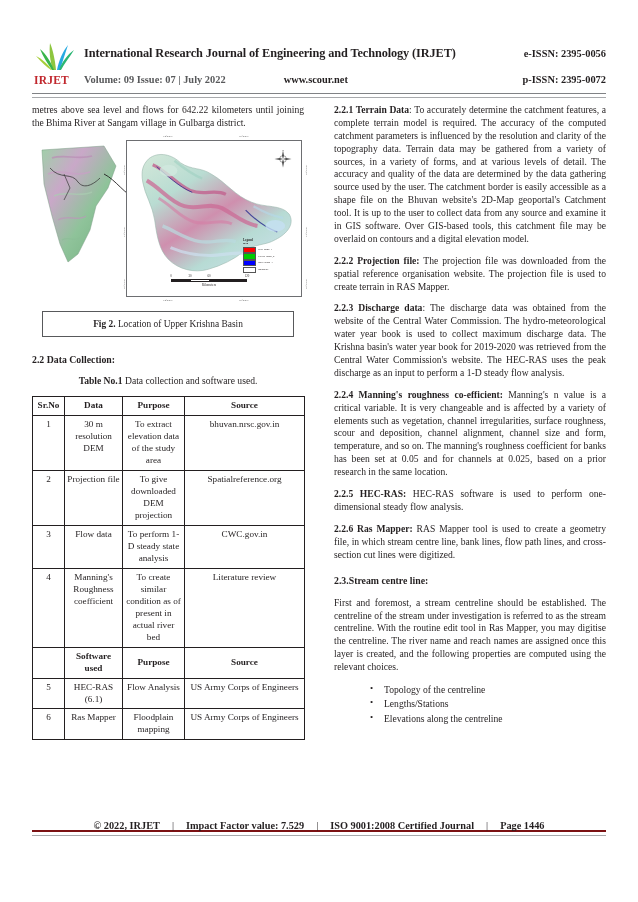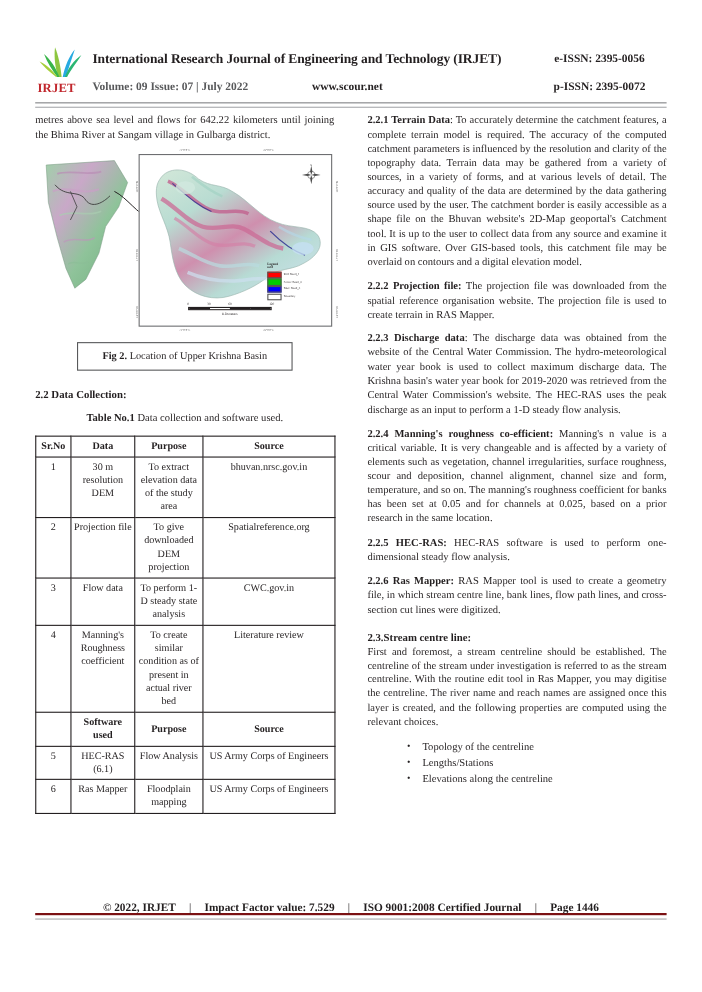--- a/index.html
+++ b/index.html
@@ -72,21 +72,21 @@
     color: #231f20;
     white-space: nowrap;
     margin-left: 58px;
   }
   .issn {
     font-family: "Liberation Serif", serif;
     font-weight: bold;
     font-size: 10.4px;
     color: #231f20;
     white-space: nowrap;
-    text-align: center;
+    text-align: right;
     width: 122px;
     flex: 0 0 122px;
   }
   .hdr-rule {
     position: absolute;
     left: 32px;
     top: 93px;
     width: 574px;
     height: 3px;
     border-top: 1.6px solid #808285;
@@ -218,21 +218,21 @@
   }
   .arrow-svg {
     position: absolute;
     left: 70px;
     top: 30px;
     width: 42px;
     height: 42px;
   }
   .fig-caption-box {
     margin: 6px auto 0 auto;
-    width: 196px;
+    width: 252px;
     border: 1px solid #58595b;
     text-align: center;
     padding: 6px 4px;
     font-size: 9.4px;
     box-sizing: border-box;
   }
 
   
   .table-title {
     text-align: center;
@@ -562,21 +562,21 @@
     </p>
 
     <p class="body">
       <span class="b">2.2.5 HEC-RAS:</span><span> HEC-RAS software is used to perform one-dimensional steady flow analysis.</span>
     </p>
 
     <p class="body">
       <span class="b">2.2.6 Ras Mapper:</span><span> RAS Mapper tool is used to create a geometry file, in which stream centre line, bank lines, flow path lines, and cross-section cut lines were digitized.</span>
     </p>
 
-    <div class="h-sec" style="margin-top:12px; margin-bottom:0;">2.3.Stream centre line:</div>
+    <div class="h-sec" style="margin-top:12px; margin-bottom:10px;">2.3.Stream centre line:</div>
 
     <p class="body">First and foremost, a stream centreline should be established. The centreline of the stream under investigation is referred to as the stream centreline. With the routine edit tool in Ras Mapper, you may digitise the centreline. The river name and reach names are assigned once this layer is created, and the following properties are computed using the relevant choices.</p>
 
     <ul class="bullets">
       <li>Topology of the centreline</li>
       <li>Lengths/Stations</li>
       <li>Elevations along the centreline</li>
     </ul>
   </div>
 

